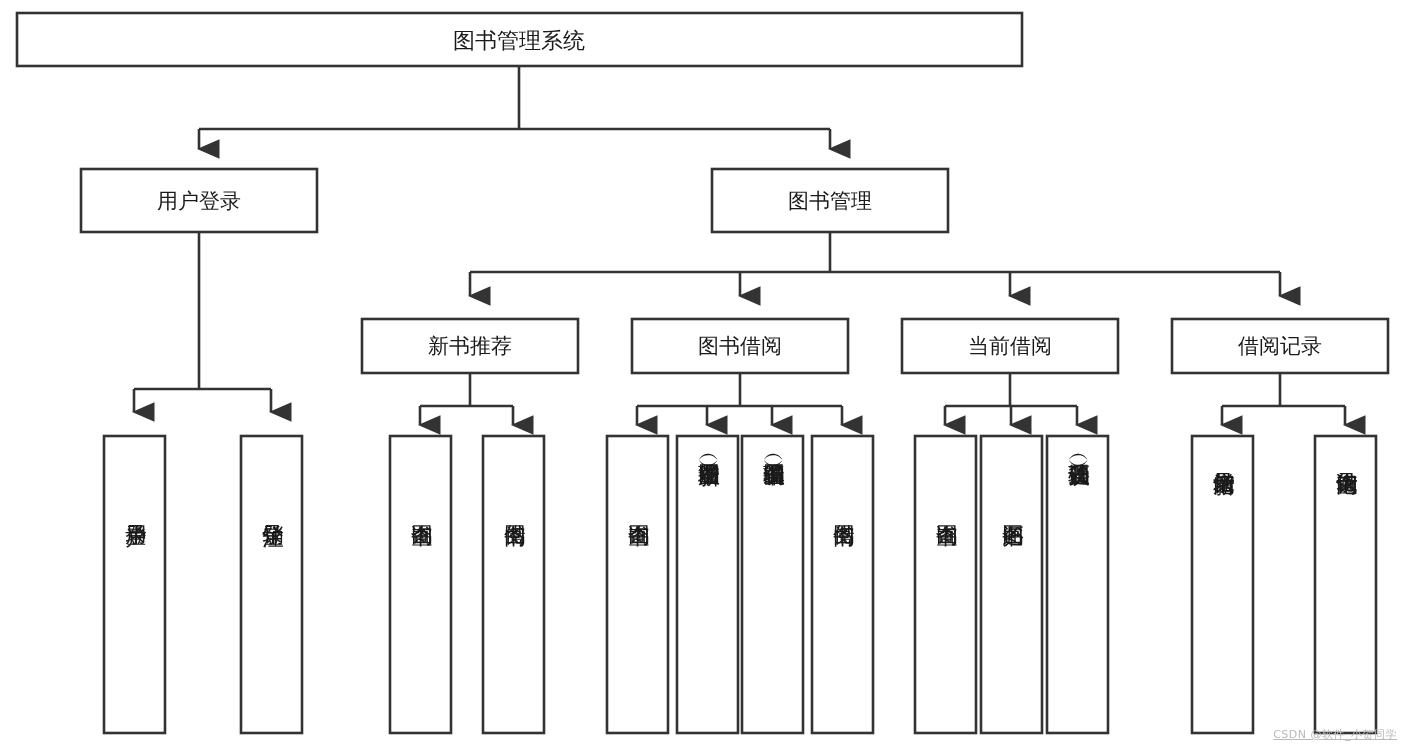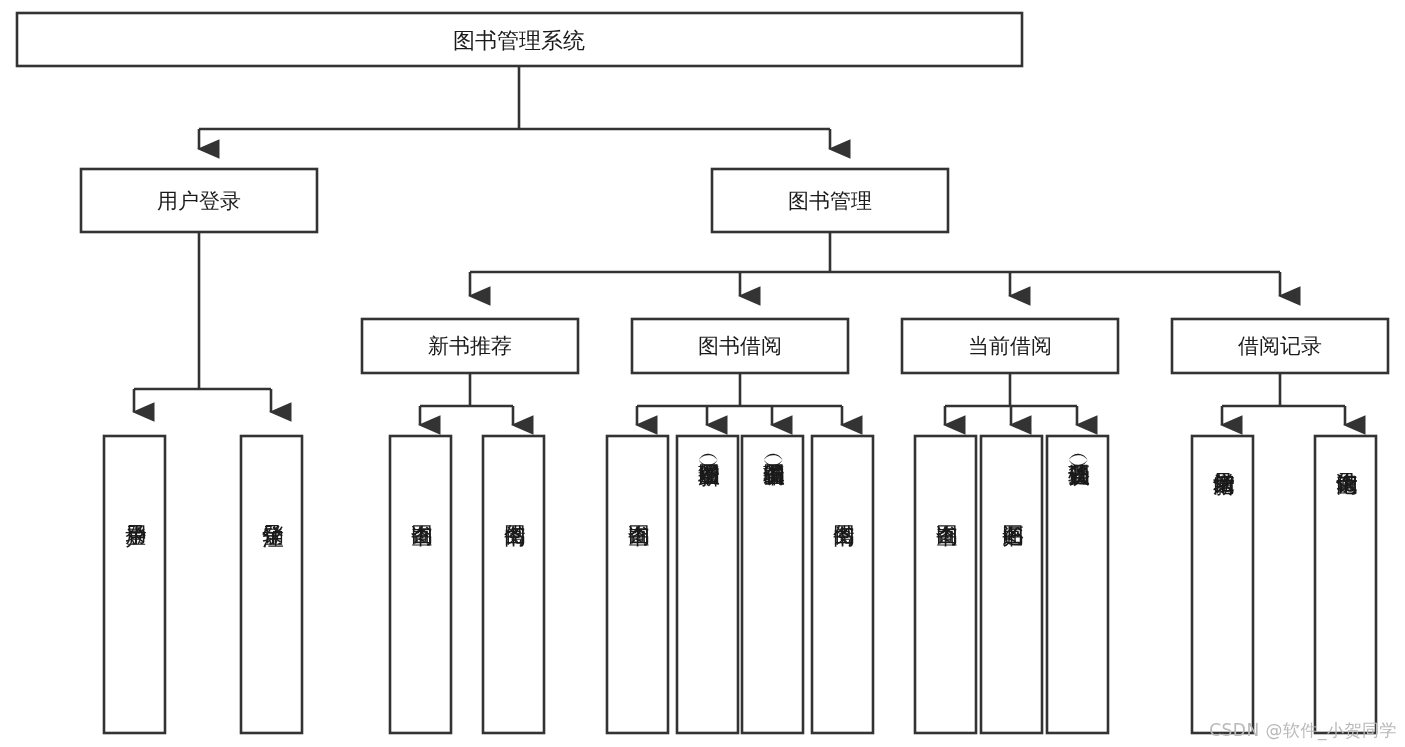--- a/index.html
+++ b/index.html
@@ -48,25 +48,26 @@
   }
   .arrow-head {
     fill: #333333;
     stroke: none;
   }
   .watermark {
     position: absolute;
     right: 8px;
     bottom: 5px;
     font-family: "DejaVu Sans", "Liberation Sans", sans-serif;
-    font-size: 17px;
+    font-size: 11px;
     color: #b9b9b9;
     letter-spacing: 0.5px;
     white-space: nowrap;
     user-select: none;
+    text-decoration: underline;
   }
 </style>
 </head>
 <body>
 
 <svg id="diagram" viewBox="0 0 1405 747">
 
   <defs>
     <marker id="arrow" viewBox="0 0 12 12" refX="6" refY="10.5" markerWidth="9" markerHeight="11" orient="auto-start-reverse">
       <path d="M 1 0 L 11 0 L 6 11.5 Z" class="arrow-head"></path>

